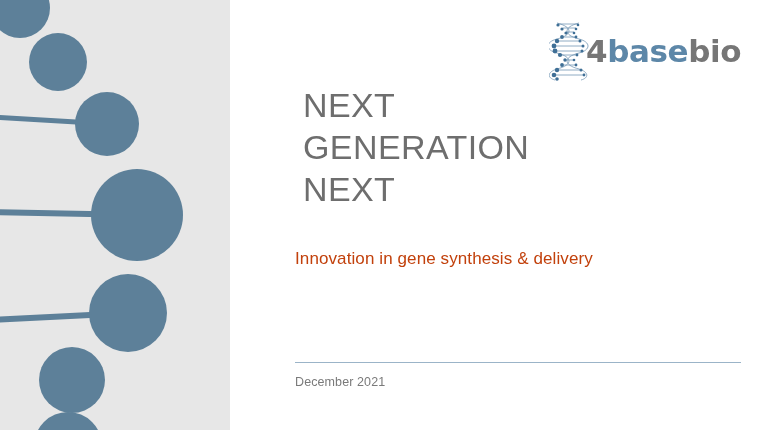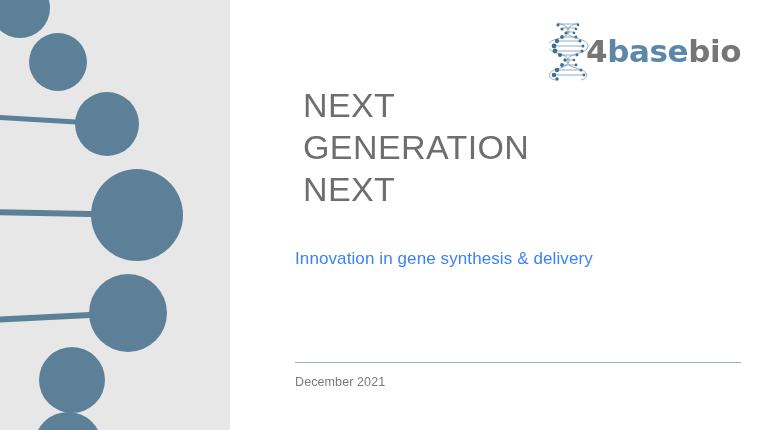--- a/index.html
+++ b/index.html
@@ -86,21 +86,21 @@
   }
 
   
   #subtitle {
     position: absolute;
     left: 295px;
     top: 249px;
     width: 450px;
     font-size: 17px;
     font-weight: 400;
-    color: #3b82f6;
+    color: #c2410c;
     letter-spacing: 0.1px;
     white-space: nowrap;
   }
 
   
   #divider {
     position: absolute;
     left: 295px;
     top: 362px;
     width: 446px;

